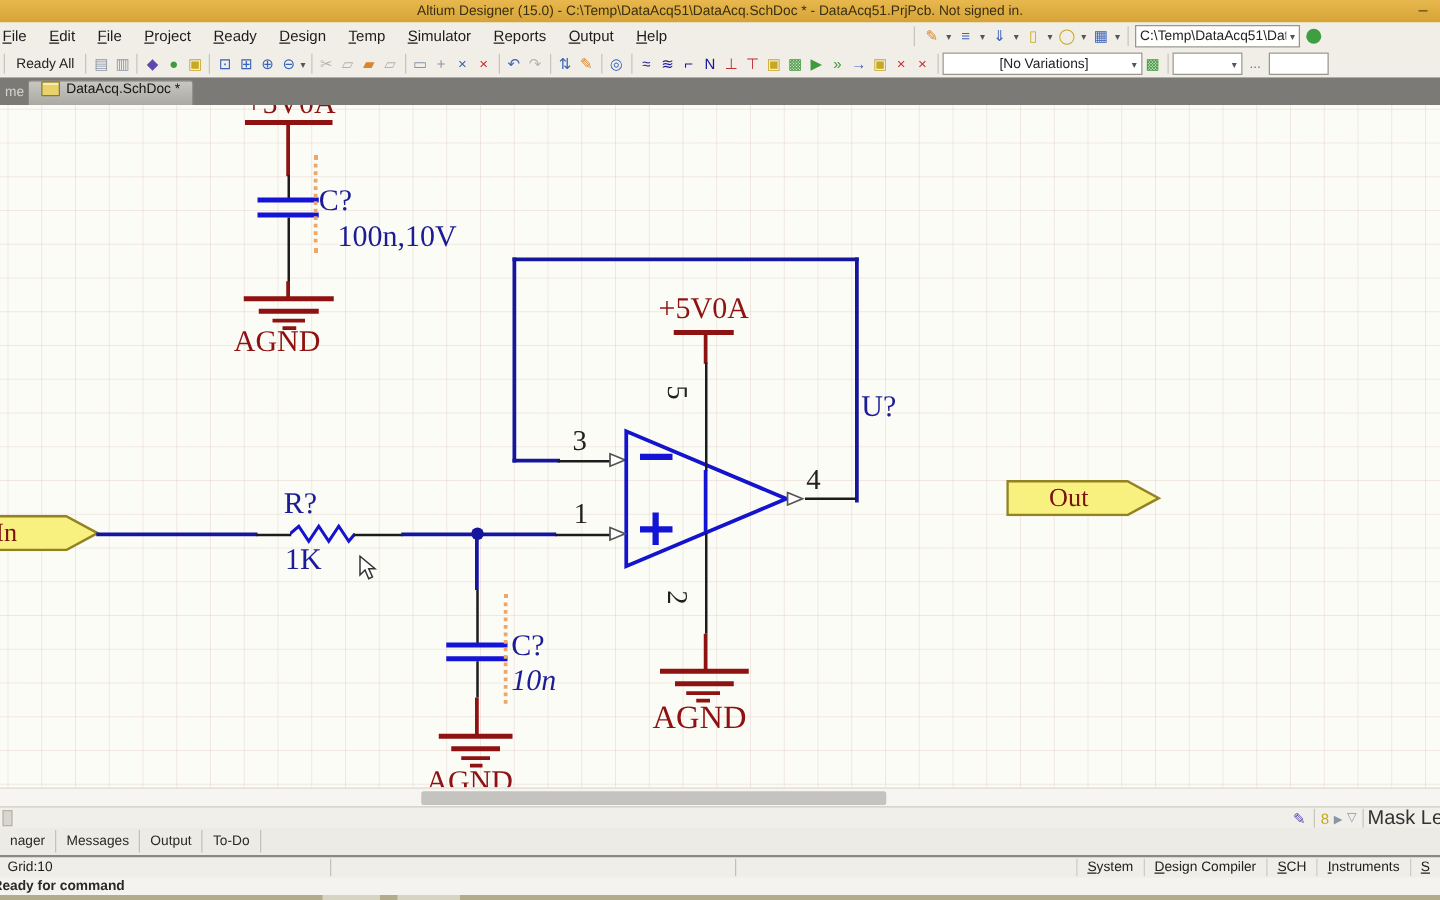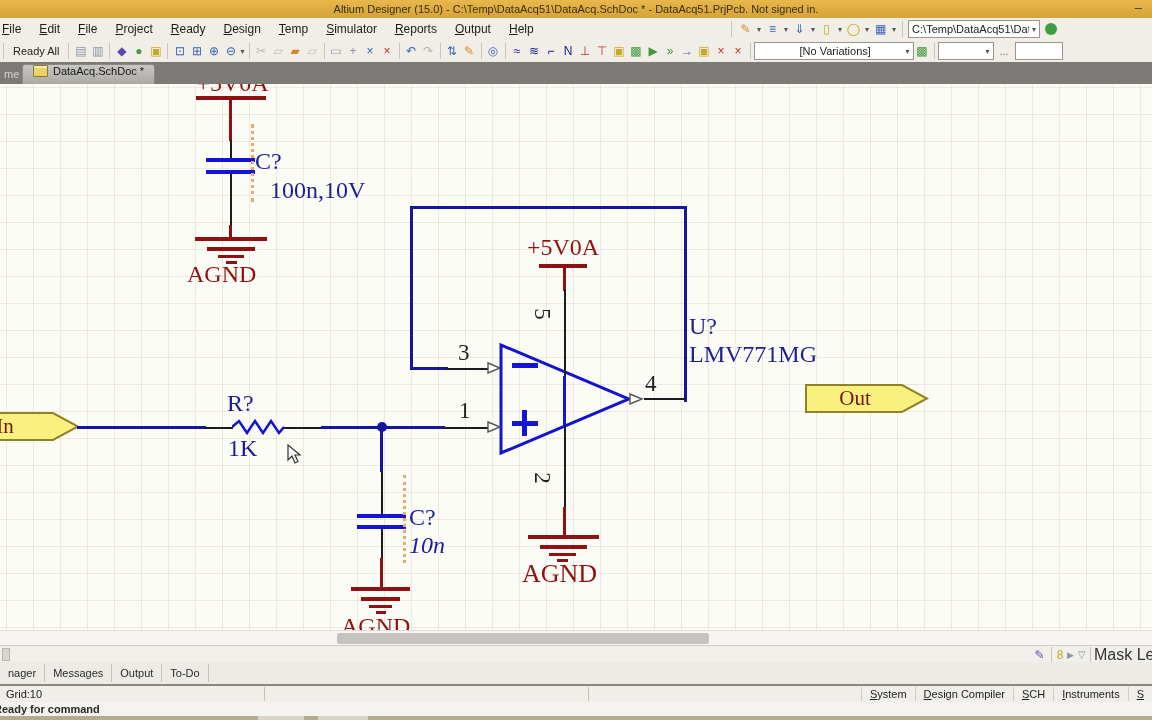--- a/index.html
+++ b/index.html
@@ -242,21 +242,20 @@
   <div class="abs gb" style="left:549px;top:469px;width:27px;height:3px;"></div>
   <div class="abs gb" style="left:557px;top:475px;width:11px;height:3px;"></div>
   <div class="abs tr" style="left:522px;top:477px;font-size:26px;">AGND</div>
 
   <svg class="abs" style="left:629px;top:309px;" width="15" height="12">
       <polygon points="1,1 13,6 1,11" fill="#ffffff" stroke="#555" stroke-width="1.4"></polygon>
     </svg>
   <div class="abs wb" style="left:644px;top:314px;width:41px;height:2px;"></div>
   <div class="abs tk" style="left:645px;top:288px;">4</div>
   <div class="abs t" style="left:689px;top:229px;">U?</div>
-  <div class="abs t" style="left:689px;top:257px;">LMV771MG</div>
 
   <svg class="abs" style="left:805px;top:300px;" width="125" height="29">
     <polygon points="1,1 97,1 122,14.5 97,28 1,28" fill="#f8f180" stroke="#938223" stroke-width="2"></polygon>
   </svg>
   <div class="abs portlbl" style="left:805px;top:302px;width:100px;text-align:center;">Out</div>
 
   <svg class="abs" style="left:-46px;top:328px;" width="126" height="29">
     <polygon points="1,1 99,1 124,14.5 99,28 1,28" fill="#f8f180" stroke="#938223" stroke-width="2"></polygon>
   </svg>
   <div class="abs portlbl" style="left:-46px;top:330px;width:102px;text-align:center;">In</div>

